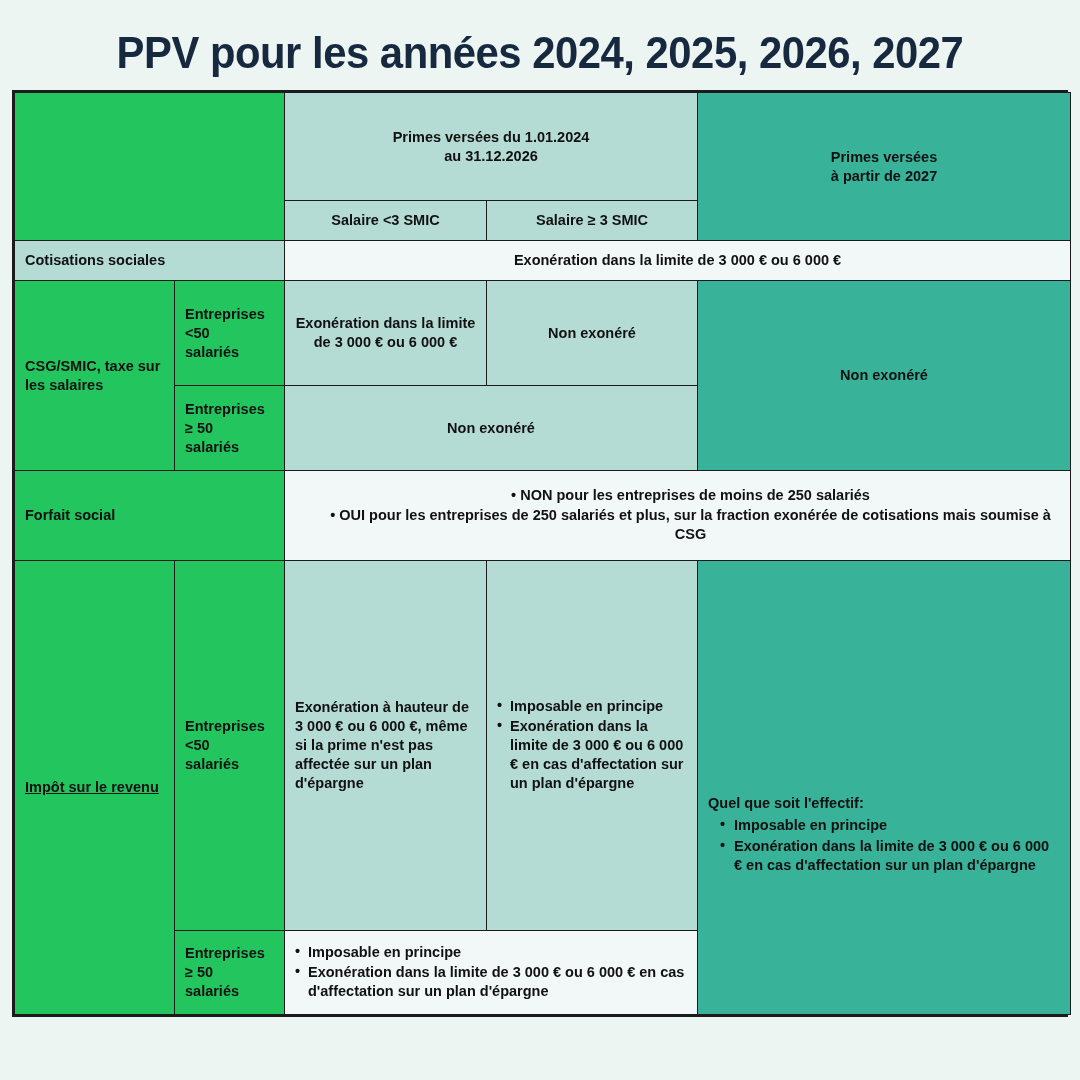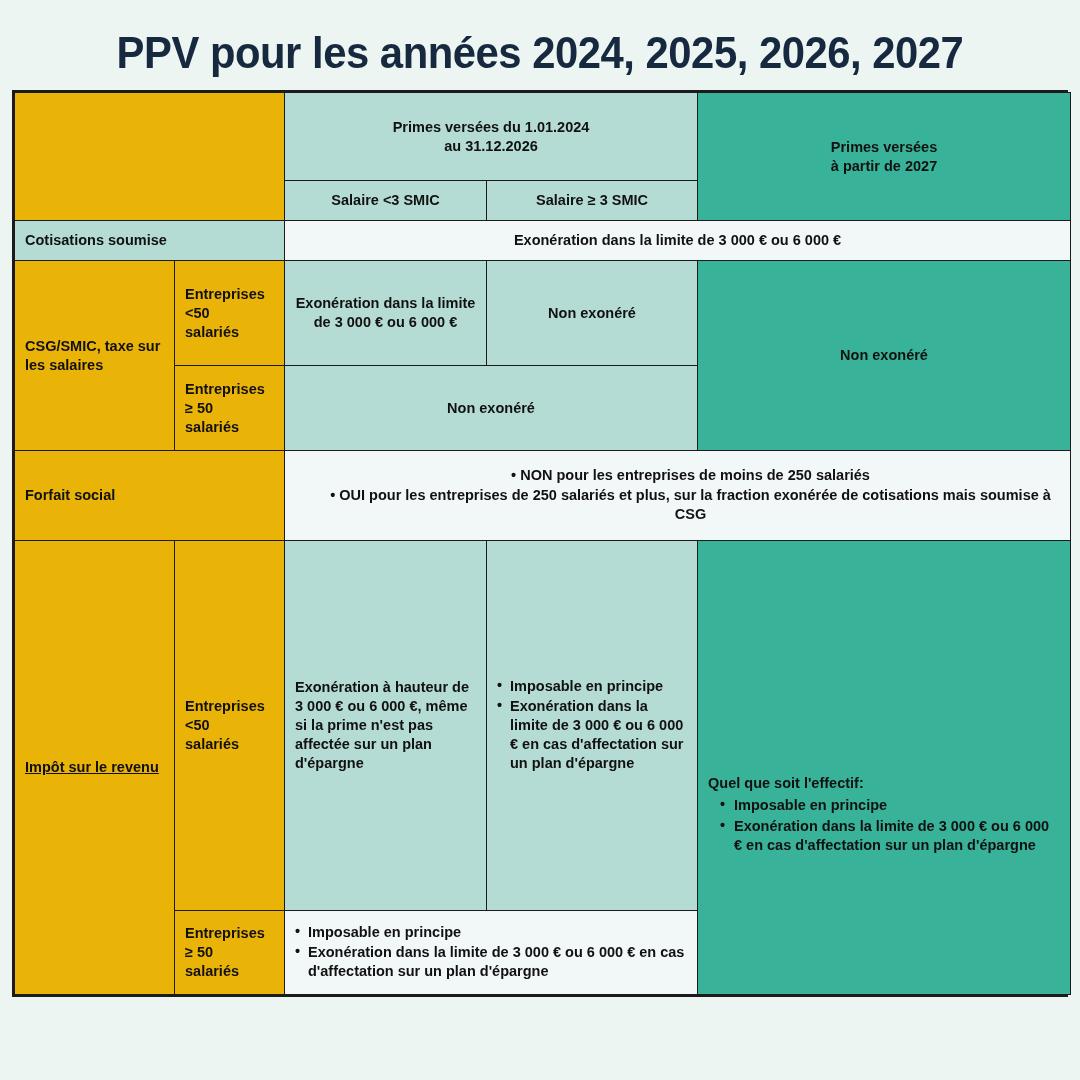--- a/index.html
+++ b/index.html
@@ -64,21 +64,21 @@
   }
 
   
   col.c-label  { width: 160px; }
   col.c-sub    { width: 110px; }
   col.c-a      { width: 202px; }
   col.c-b      { width: 211px; }
   col.c-green  { width: 373px; }
 
   
-  .bg-pale   { background: #eab308; }
+  .bg-pale   { background: #22c55e; }
   .bg-light  { background: #b5dcd4; }
   .bg-green  { background: #38b39a; }
   .bg-white  { background: #f2f8f7; }
 
   
   .c   { text-align: center; }
   .l   { text-align: left; }
   .top { vertical-align: top; }
 
   .hdr-big {
@@ -171,37 +171,37 @@
         <col class="c-label">
         <col class="c-sub">
         <col class="c-a">
         <col class="c-b">
         <col class="c-green">
       </colgroup>
       <tbody>
 
         <tr>
           <td class="bg-pale" colspan="2" rowspan="2" style="border-right:1px solid #1b1b1b;"></td>
-          <td class="bg-light hdr-big" colspan="2" style="height:88px;">
+          <td class="bg-light hdr-big" colspan="2" style="height:108px;">
             <div>Primes versées du 1.01.2024</div>
             <div>au 31.12.2026</div>
           </td>
           <td class="bg-green hdr-big" rowspan="2" style="height:88px;">
             <div>Primes versées</div>
             <div>à partir de 2027</div>
           </td>
         </tr>
 
         <tr>
           <td class="bg-light hdr-sub" style="height:40px;">Salaire &lt;3 SMIC</td>
           <td class="bg-light hdr-sub" style="height:40px;">Salaire ≥ 3 SMIC</td>
         </tr>
 
         <tr>
-          <td class="bg-light rowlabel" colspan="2" style="height:40px;">Cotisations soumise</td>
+          <td class="bg-light rowlabel" colspan="2" style="height:40px;">Cotisations sociales</td>
           <td class="bg-white c cell-txt" colspan="3" style="height:40px;">Exonération dans la limite de 3 000 € ou 6 000 €</td>
         </tr>
 
         <tr>
           <td class="bg-pale rowlabel" rowspan="2" style="height:105px;">CSG/SMIC, taxe sur les salaires</td>
           <td class="bg-pale sublabel" style="height:105px;">
             <div>Entreprises</div>
             <div>&lt;50</div>
             <div>salariés</div>
           </td>

